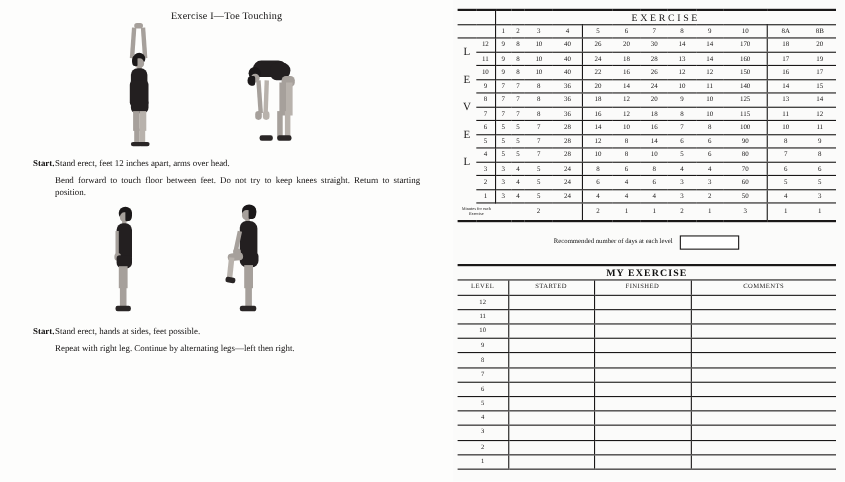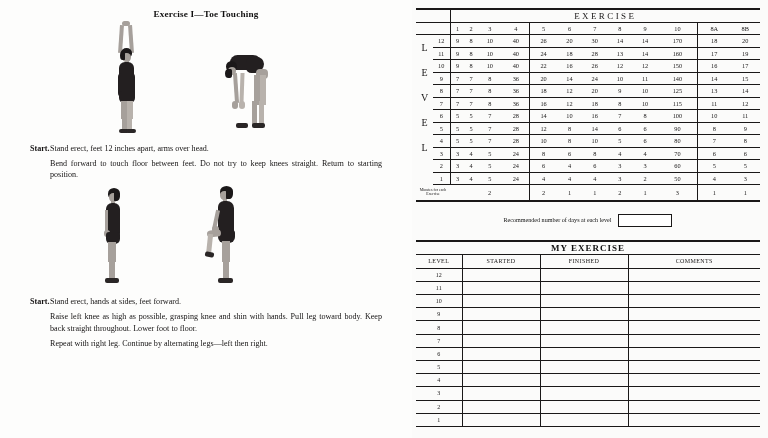--- a/index.html
+++ b/index.html
@@ -22,21 +22,21 @@
   
   .left-col {
     width: 412px;
     height: 438px;
     position: relative;
     padding: 0;
     background: #fdfdfc;
   }
   .ex-title {
     text-align: center;
-    font-weight: bold;
+    font-weight: normal;
     font-size: 9.2px;
     letter-spacing: .2px;
     margin: 0;
     padding-top: 9px;
     color: #100f0f;
   }
   .fig-band {
     position: relative;
     height: 118px;
     margin-top: 2px;
@@ -272,25 +272,21 @@
 
         <div class="part fg-skin" style="left:18px; top:55px; width:8px; height:21px;"></div>
         <div class="part fg-skin" style="left:19px; top:74px; width:6px; height:20px;"></div>
         <div class="part fg-shoe" style="left:14px; top:92px; width:15px; height:5px; border-radius:2px;"></div>
       </div>
     </div>
 
     <div class="instr">
       <div class="row">
         <span class="lbl">Start.</span>
-        <span class="txt">Stand erect, hands at sides, feet forward.</span>
-      </div>
-      <div class="row indent">
-        <span class="lbl"></span>
-        <span class="txt">Raise left knee as high as possible, grasping knee and shin with hands. Pull leg toward body. Keep back straight throughout. Lower foot to floor.</span>
+        <span class="txt">Stand erect, hands at sides, feet possible.</span>
       </div>
       <div class="row indent">
         <span class="lbl"></span>
         <span class="txt">Repeat with right leg. Continue by alternating legs—left then right.</span>
       </div>
     </div>
   </div>
 
   <div class="right-col">
 

